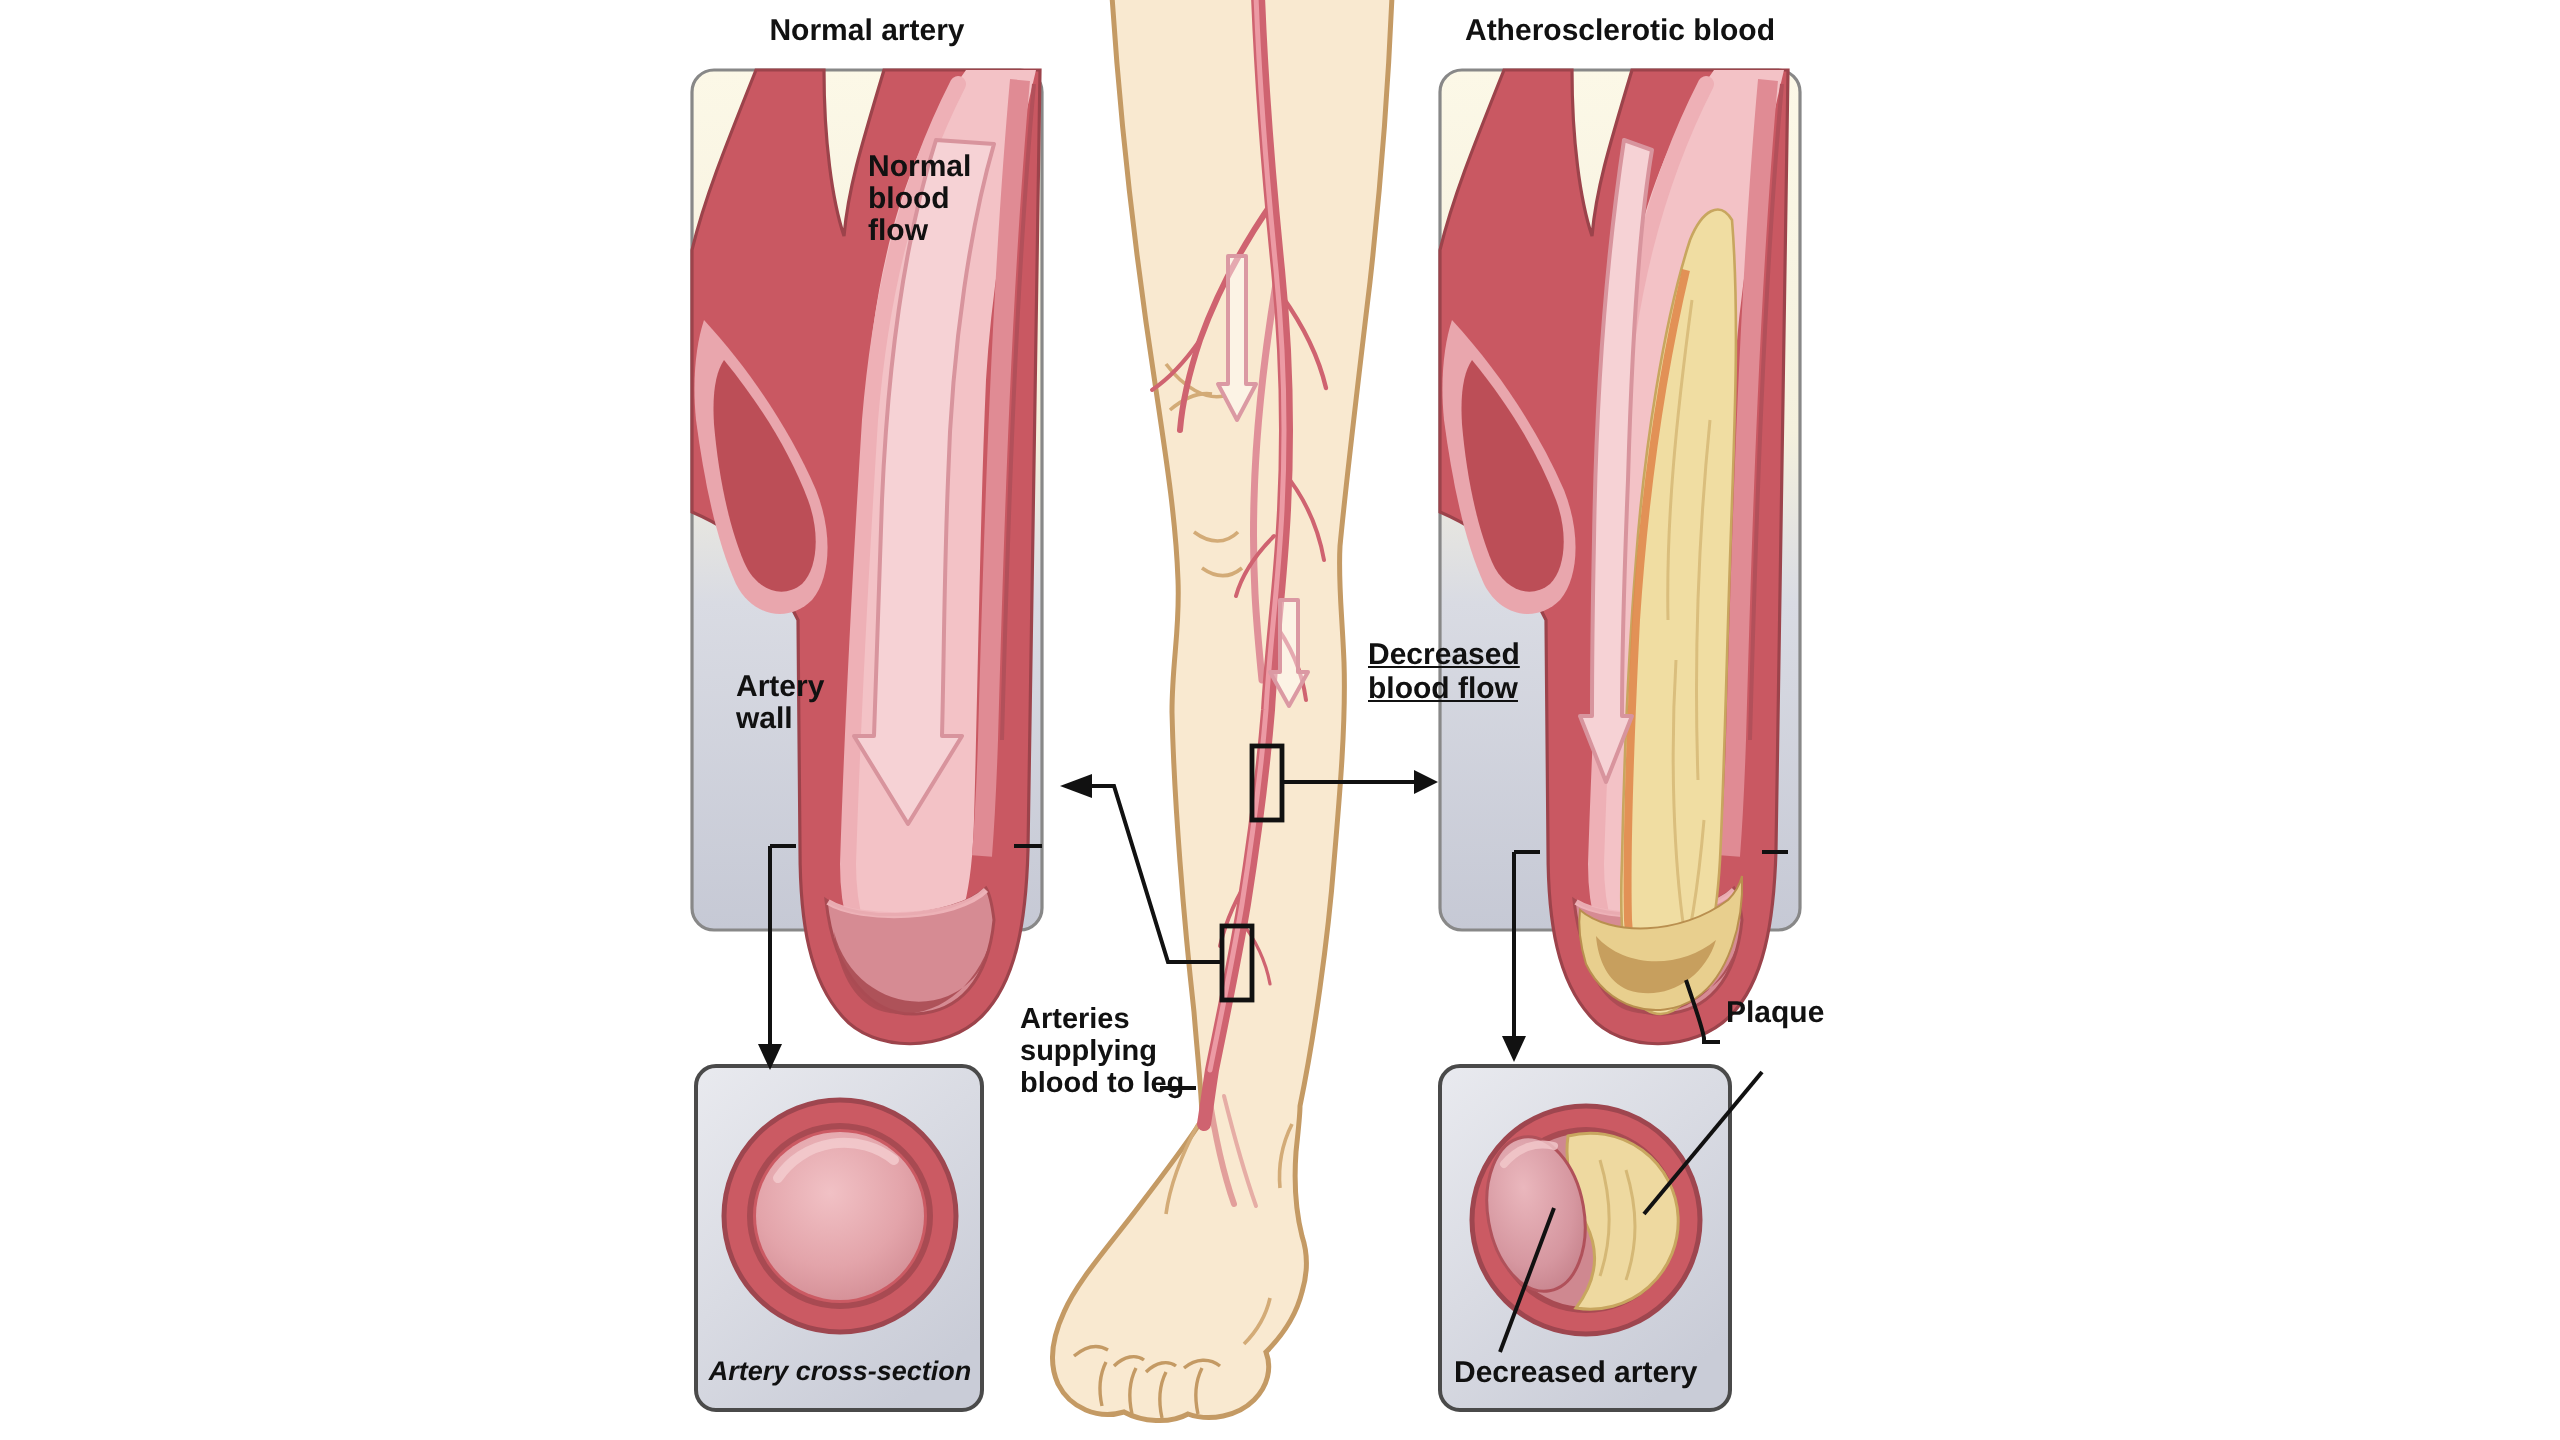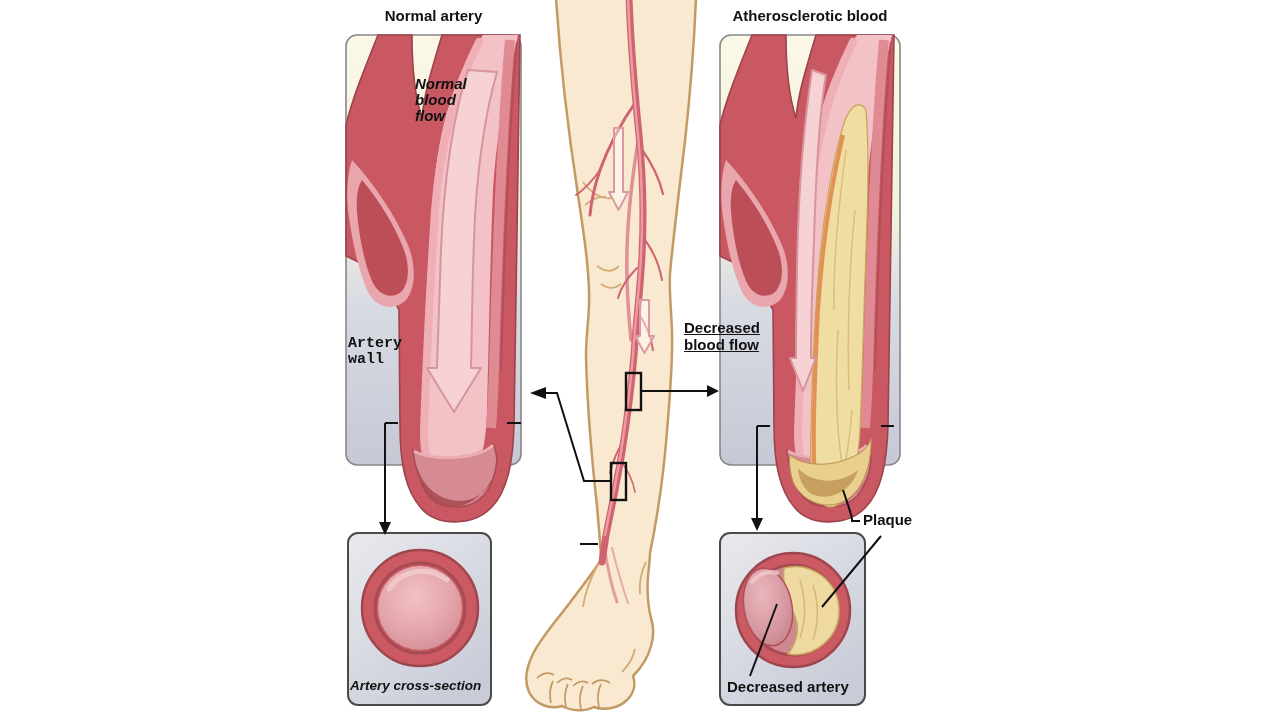--- a/index.html
+++ b/index.html
@@ -2,21 +2,21 @@
 <html><head>
 <meta charset="utf-8">
 <style>
   html,body{margin:0;padding:0;background:#fff;}
   .stage{position:relative;width:1280px;height:720px;background:#ffffff;overflow:hidden;
          font-family:"Liberation Sans",sans-serif;}
   .stage svg{position:absolute;left:0;top:0;}
   .lbl{position:absolute;color:#111;font-weight:bold;font-size:15px;line-height:16px;
        white-space:pre-line;}
   .title{text-align:center;}
-  .caption{font-style:italic;font-size:13.5px;line-height:15px;}
+  .caption{font-style:italic;font-size:13.5px;text-align:center;line-height:15px;}
 </style>
 </head>
 <body>
 
 <div class="stage">
 
 <svg width="1280" height="720" viewBox="0 0 1280 720">
   <defs>
     <linearGradient id="panelGrad" x1="0" y1="0" x2="0" y2="1">
       <stop offset="0" stop-color="#fcf8e7"></stop>
@@ -200,30 +200,33 @@
     <path d="M750,676 L777,604"></path>
 
     <path d="M580,544 L598,544"></path>
   </g>
 </svg>
 
 <div class="lbl title" style="left:346px;top:8px;width:175px;">Normal artery</div>
 
 <div class="lbl title" style="left:718px;top:8px;width:184px;">Atherosclerotic blood</div>
 
-<div class="lbl" style="left:415px;top:76px;font-style:italic;">Normal
+<div class="lbl" style="left:434px;top:76px;">Normal
 blood
 flow</div>
 
-<div class="lbl" style="left:348px;top:336px;font-family:Liberation Mono, monospace;">Artery
+<div class="lbl" style="left:368px;top:336px;">Artery
 wall</div>
 
 <div class="lbl" style="left:684px;top:319px;line-height:17px;text-decoration:underline;">Decreased
 blood flow</div>
 
-
-<div class="lbl" style="left:863px;top:512px;">Plaque</div>
+<div class="lbl" style="left:510px;top:502px;font-size:14.5px;">Arteries
+supplying
+blood to leg</div>
+
+<div class="lbl" style="left:863px;top:499px;">Plaque</div>
 
 <div class="lbl" style="left:727px;top:679px;">Decreased artery</div>
 
 <div class="lbl caption" style="left:350px;top:678px;width:140px;">Artery cross-section</div>
 
 </div>
 
 </body></html>

